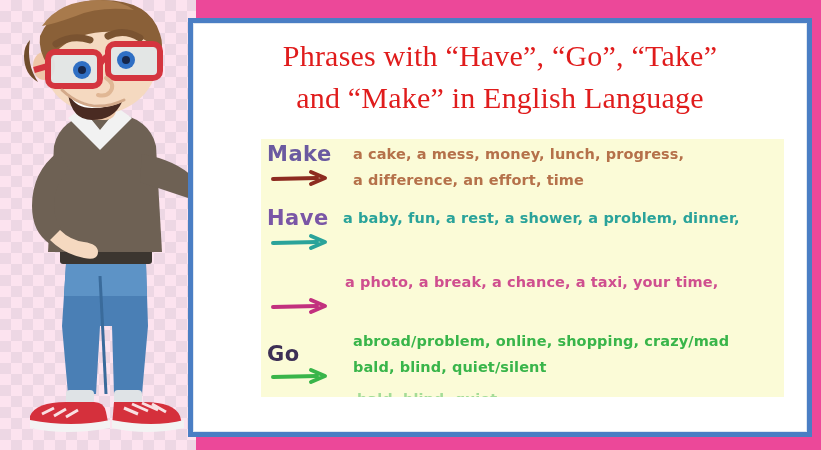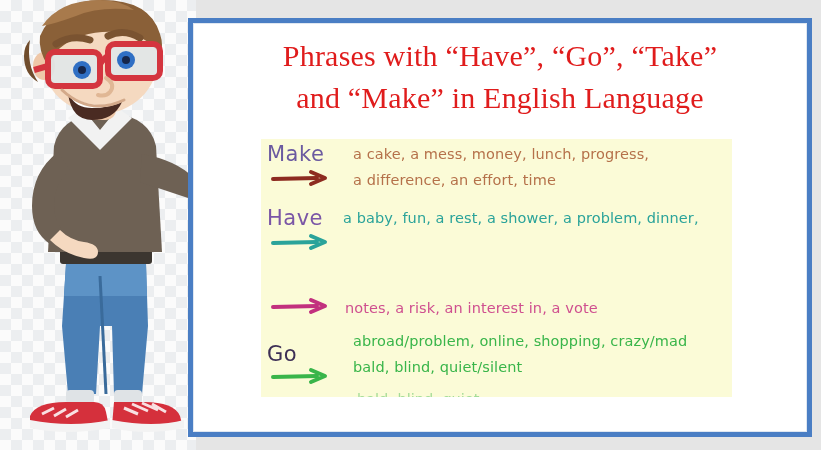--- a/index.html
+++ b/index.html
@@ -5,21 +5,21 @@
   html, body {
     margin: 0;
     padding: 0;
     background: #ffffff;
   }
   #stage {
     position: relative;
     width: 821px;
     height: 450px;
     overflow: hidden;
-    background: #e5e5e5;
+    background: #ec4899;
     font-family: "Liberation Sans", sans-serif;
   }
 
   
   #checker-bg {
     position: absolute;
     left: 0; top: 0;
     width: 196px; height: 450px;
     background-color: #ffffff;
     background-image:
@@ -57,24 +57,25 @@
     line-height: 42px;
     font-weight: 400;
     letter-spacing: .2px;
   }
   #title-block .tline { display: block; white-space: nowrap; }
 
   
   #note-panel {
     position: absolute;
     left: 68px; top: 116px;
-    width: 471px; height: 258px;
+    width: 523px; height: 258px;
     background: #fbfbd7;
     overflow: hidden;
     font-family: "DejaVu Sans", sans-serif;
+    font-weight: bold;
   }
 
   .row {
     position: relative;
     height: 64px;
   }
   .kw {
     position: absolute;
     left: 6px;
     top: 2px;
@@ -246,21 +247,21 @@
         <div class="phr l1">a baby, fun, a rest, a shower, a problem, dinner,</div>
       </div>
 
       <div class="row" id="row-take">
         <div class="arrow">
           <svg width="62" height="18" viewBox="0 0 62 18">
             <path d="M2 10 L46 9" stroke="#c2307e" stroke-width="4" fill="none" stroke-linecap="round"></path>
             <path d="M40 3 L54 9 L40 15" stroke="#c2307e" stroke-width="4" fill="none" stroke-linecap="round" stroke-linejoin="round"></path>
           </svg>
         </div>
-        <div class="phr l2">notes, a risk, an interest in, a vote</div>
+        <div class="phr l1">a photo, a break, a chance, a taxi, your time,</div>
       </div>
 
       <div class="row" id="row-go">
         <div class="kw">Go</div>
         <div class="arrow">
           <svg width="62" height="18" viewBox="0 0 62 18">
             <path d="M2 10 L46 9" stroke="#39b54a" stroke-width="4" fill="none" stroke-linecap="round"></path>
             <path d="M40 3 L54 9 L40 15" stroke="#39b54a" stroke-width="4" fill="none" stroke-linecap="round" stroke-linejoin="round"></path>
           </svg>
         </div>

